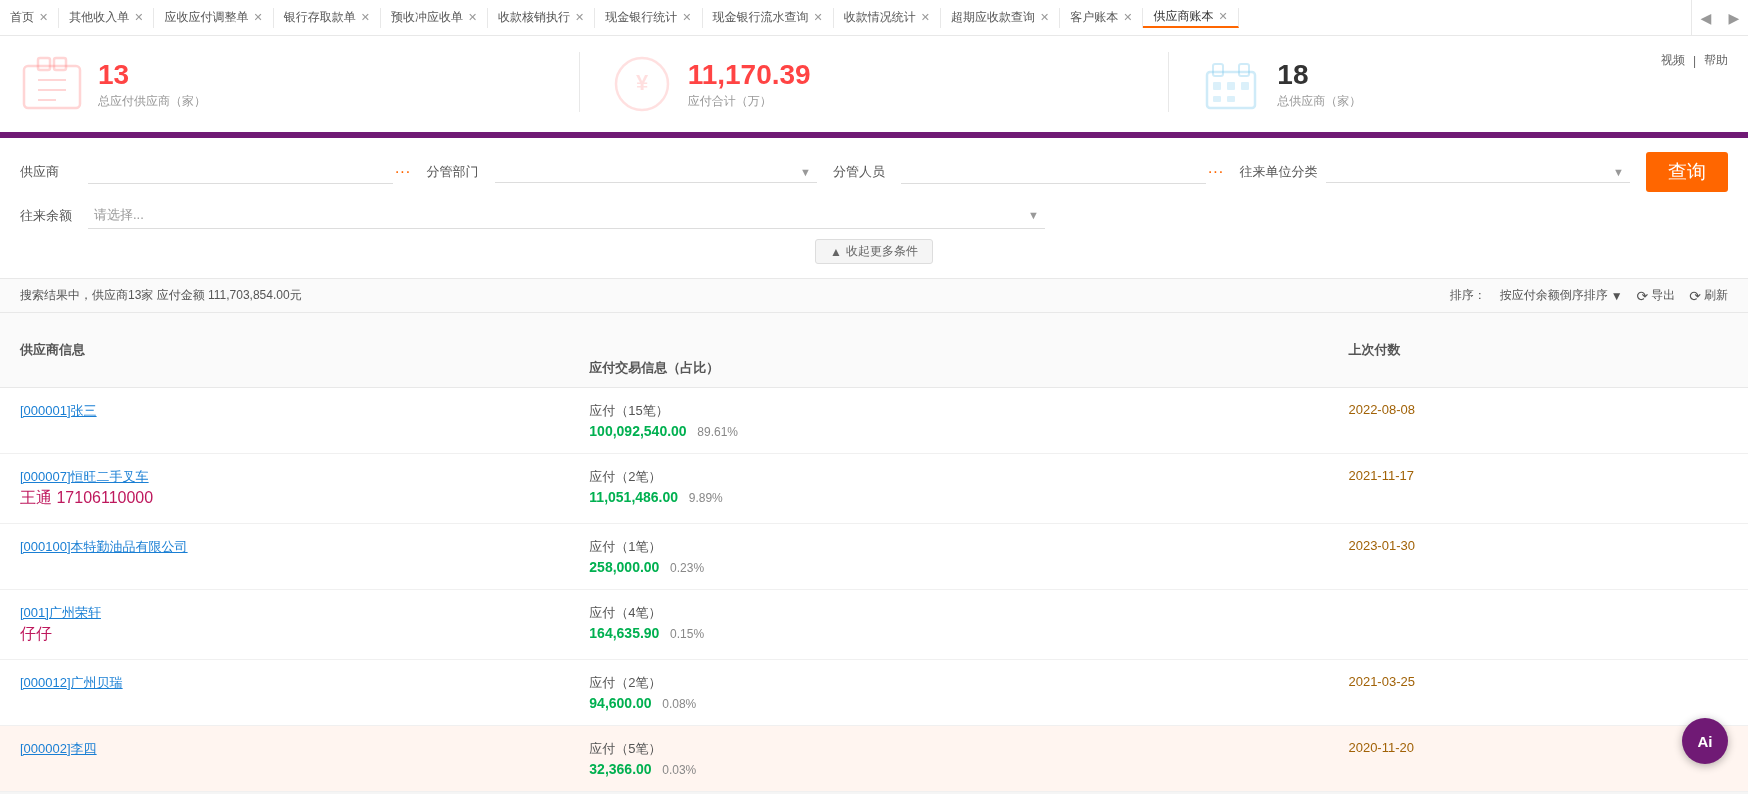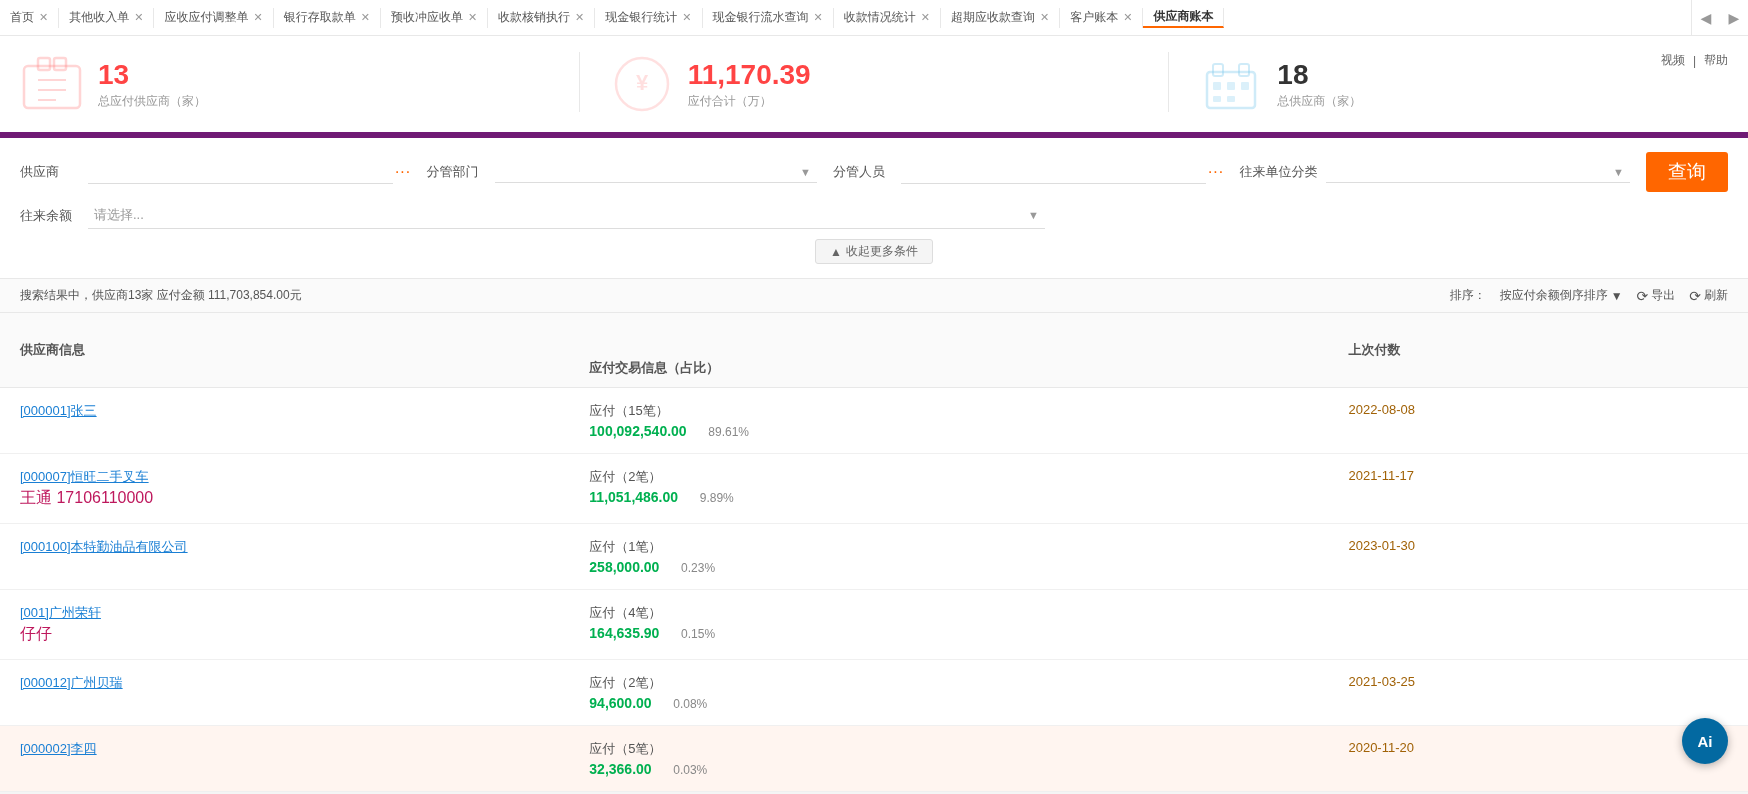--- a/index.html
+++ b/index.html
@@ -29,22 +29,21 @@
     }
     .nav-tab .close-x {
       margin-left: 5px;
       color: #999;
       font-size: 11px;
     }
     .nav-tab.active {
       background: #fff;
       color: #333;
       border-bottom: 2px solid #ff6600;
-      font-weight: bold;
-      flex-direction: column;
+      font-weight: normal;
     }
     .nav-arrows {
       margin-left: auto;
       display: flex;
       align-items: center;
       border-left: 1px solid #e8e8e8;
       height: 36px;
     }
     .nav-arrow-btn {
       width: 28px;
@@ -256,21 +255,21 @@
       display: block;
       margin-bottom: 2px;
     }
     .supplier-sub { font-size: 16px; color: #be185d; }
 
     .tx-line1 { font-size: 13px; color: #555; margin-bottom: 3px; }
     .tx-amount {
       font-size: 14px;
       color: #00b050;
       font-weight: bold;
-      margin-right: 18px;
+      margin-right: 7px;
     }
     .tx-percent { font-size: 12px; color: #888; }
 
     
     ::-webkit-scrollbar { width: 6px; height: 6px; }
     ::-webkit-scrollbar-thumb { background: #ccc; border-radius: 3px; }
 
     .page-wrapper { min-height: 100vh; }
   </style>
 </head>
@@ -553,17 +552,17 @@
         <div>
           <span class="tx-amount">32,366.00</span>
           <span class="tx-percent">0.03%</span>
         </div>
       </div>
       <div class="td-lastpay">2020-11-20</div>
     </div>
       </div>
   </div>
 
-  <div style="position:fixed;bottom:30px;right:20px;background:#0369a1;color:#fff;border-radius:50%;width:46px;height:46px;display:flex;align-items:center;justify-content:center;font-size:15px;font-weight:bold;cursor:pointer;box-shadow:0 2px 8px rgba(0,0,0,0.3);">
+  <div style="position:fixed;bottom:30px;right:20px;background:#701a75;color:#fff;border-radius:50%;width:46px;height:46px;display:flex;align-items:center;justify-content:center;font-size:15px;font-weight:bold;cursor:pointer;box-shadow:0 2px 8px rgba(0,0,0,0.3);">
     <span>Ai</span>
   </div>
 
 </div>
 
 </body></html>

